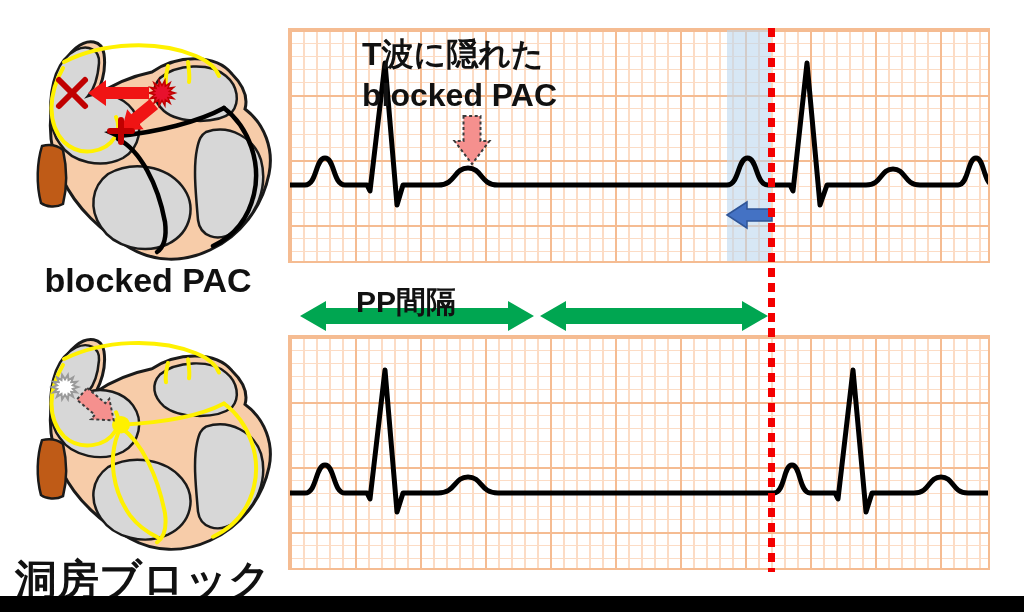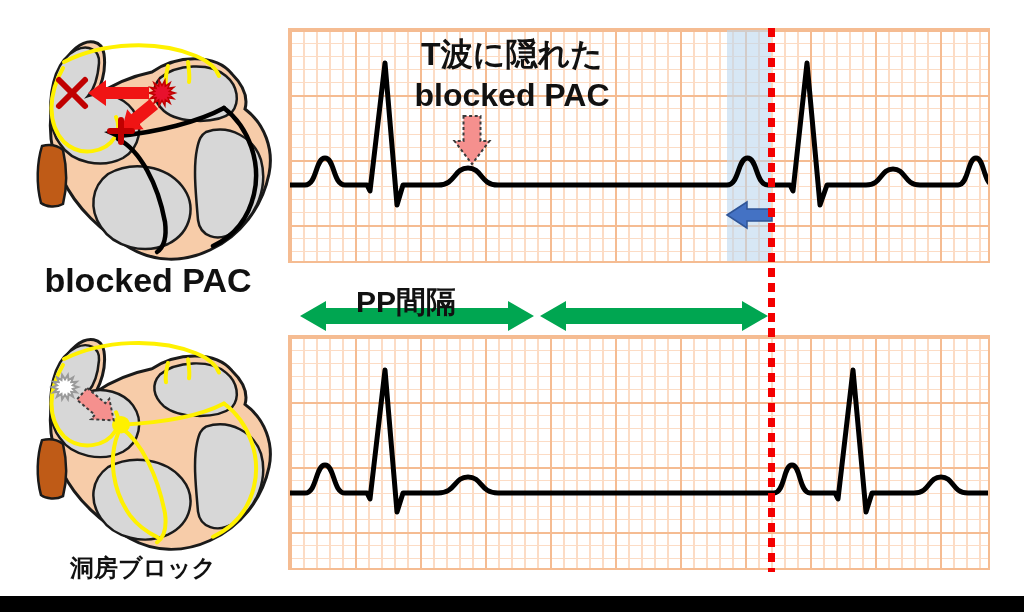--- a/index.html
+++ b/index.html
@@ -34,25 +34,25 @@
     position:absolute;left:768px;top:28px;width:7px;height:544px;
     background:repeating-linear-gradient(180deg,#F40000 0 9px,transparent 9px 15px);
     z-index:5;
   }
 
   
   .overlay{position:absolute;left:0;top:0;z-index:4;pointer-events:none;}
 
   
   .lbl{position:absolute;color:#111;font-weight:bold;z-index:6;white-space:nowrap;}
-  .hidden-pac-label{left:362px;top:34px;width:300px;text-align:center;
+  .hidden-pac-label{left:362px;top:34px;width:300px;
     font-size:32px;line-height:41px;white-space:normal;}
   .pp-label{left:356px;top:282px;font-size:30px;}
   .caption-top{left:18px;top:261px;width:260px;text-align:center;font-size:34px;}
-  .caption-bottom{left:14px;top:552px;width:258px;text-align:center;font-size:24px;}
+  .caption-bottom{left:14px;top:552px;width:258px;text-align:center;font-size:42px;}
 
   .bottom-bar{position:absolute;left:0;top:596px;width:1024px;height:16px;
     background:#000;z-index:7;}
 
   
   .hw{fill:#F7CCA9;stroke:#1A1A1A;stroke-width:3;}
   .hc{fill:#D7D7D7;stroke:#1A1A1A;stroke-width:2.5;}
   .vb{fill:#BF5B17;stroke:#1A1A1A;stroke-width:2.5;}
   .ycond{fill:none;stroke:#FFF100;stroke-width:4;stroke-linecap:round;}
   .kcond{fill:none;stroke:#000;stroke-width:4.5;stroke-linecap:round;}

